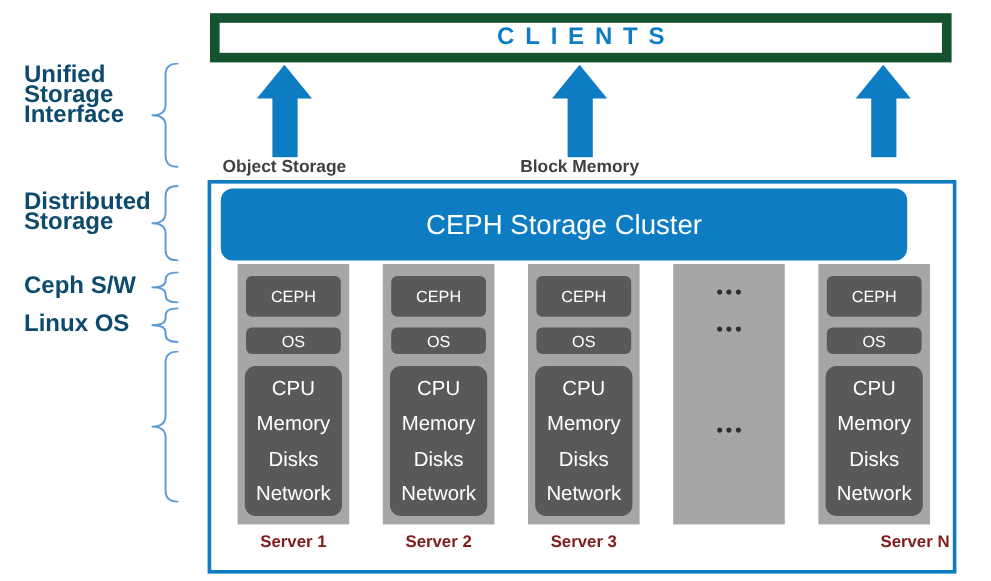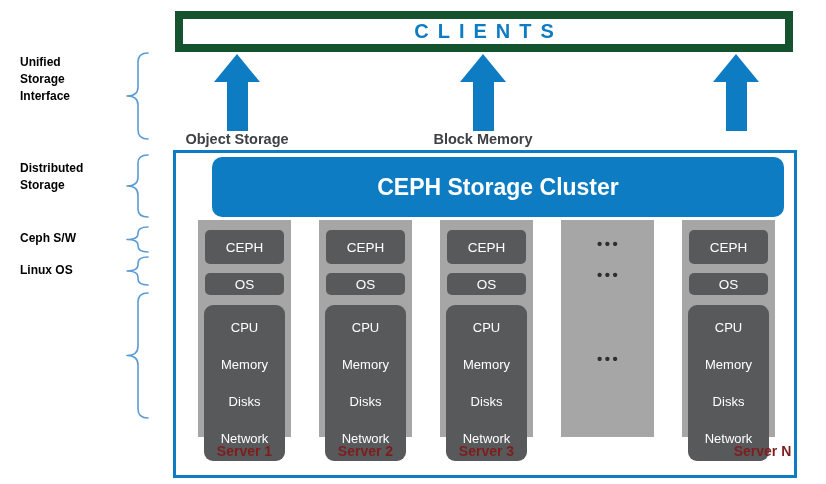--- a/index.html
+++ b/index.html
@@ -42,47 +42,47 @@
   #storage-label-0 { left:147px; }
   #storage-label-1 { left:393px; }
   #storage-label-2 { left:646px; }
 
   
   .main-box {
     position:absolute; left:173px; top:150px; width:624px; height:328px;
     border:3px solid #0d7cc2; background:#ffffff;
   }
   .banner {
-    position:absolute; left:212px; top:157px; width:572px; height:60px;
+    position:absolute; left:184px; top:157px; width:572px; height:60px;
     background:#0d7cc2; border-radius:10px;
     display:flex; align-items:center; justify-content:center;
-    color:#ffffff; font-size:23px; font-weight:bold;
+    color:#ffffff; font-size:23px; font-weight:normal;
   }
 
   
   .column {
     position:absolute; top:220px; width:93px; height:217px; background:#a6a6a6;
   }
   #column-0 { left:198px; }
   #column-1 { left:319px; }
   #column-2 { left:440px; }
   #column-3 { left:561px; }
   #column-4 { left:682px; }
 
   .chip {
     width:79px; margin:0 auto; background:#58595b; border-radius:5px;
     color:#ffffff; font-size:13.5px;
     display:flex; align-items:center; justify-content:center;
   }
   .chip-ceph { margin-top:10px; height:34px; }
   .chip-os   { margin-top:9px;  height:22px; }
   .hw-box {
-    width:81px; margin:10px auto 0; height:156px; background:#58595b; border-radius:9px;
+    width:81px; margin:10px auto 0; height:125px; background:#58595b; border-radius:9px;
     display:flex; flex-direction:column; justify-content:space-around;
-    align-items:center; color:#ffffff; font-size:13px; padding:4px 0;
+    align-items:center; color:#ffffff; font-size:17px; padding:4px 0;
   }
   .hw-item { line-height:1; }
 
   
   .dots-row {
     position:absolute; width:100%; text-align:center;
     color:#2e2e30; font-size:15px; font-weight:bold; letter-spacing:2.5px;
     padding-left:2.5px; line-height:1;
   }
   #dots-row-0 { top:16px; }
@@ -94,22 +94,22 @@
     position:absolute; top:443px; width:93px; text-align:center;
     font-size:14px; font-weight:bold; color:#7f1d1d; white-space:nowrap;
   }
   #server-label-0 { left:198px; }
   #server-label-1 { left:319px; }
   #server-label-2 { left:440px; }
   #server-label-3 { left:716px; }
 
   
   .annotation {
-    position:absolute; left:20px; font-size:12px; font-weight:bold;
-    color:#000000; line-height:17px; white-space:pre-line;
+    position:absolute; left:20px; font-size:20px; font-weight:bold;
+    color:#0c4a6e; line-height:17px; white-space:pre-line;
   }
   #annotation-0 { top:54px; }
   #annotation-1 { top:160px; }
   #annotation-2 { top:230px; }
   #annotation-3 { top:262px; }
   #annotation-4 { top:330px; }
 
   .brace { position:absolute; left:125px; }
   .brace path { stroke:#5b9bd5; stroke-width:1.6; fill:none; stroke-linecap:round; stroke-linejoin:round; }
   #brace-0 { top:52px; }

